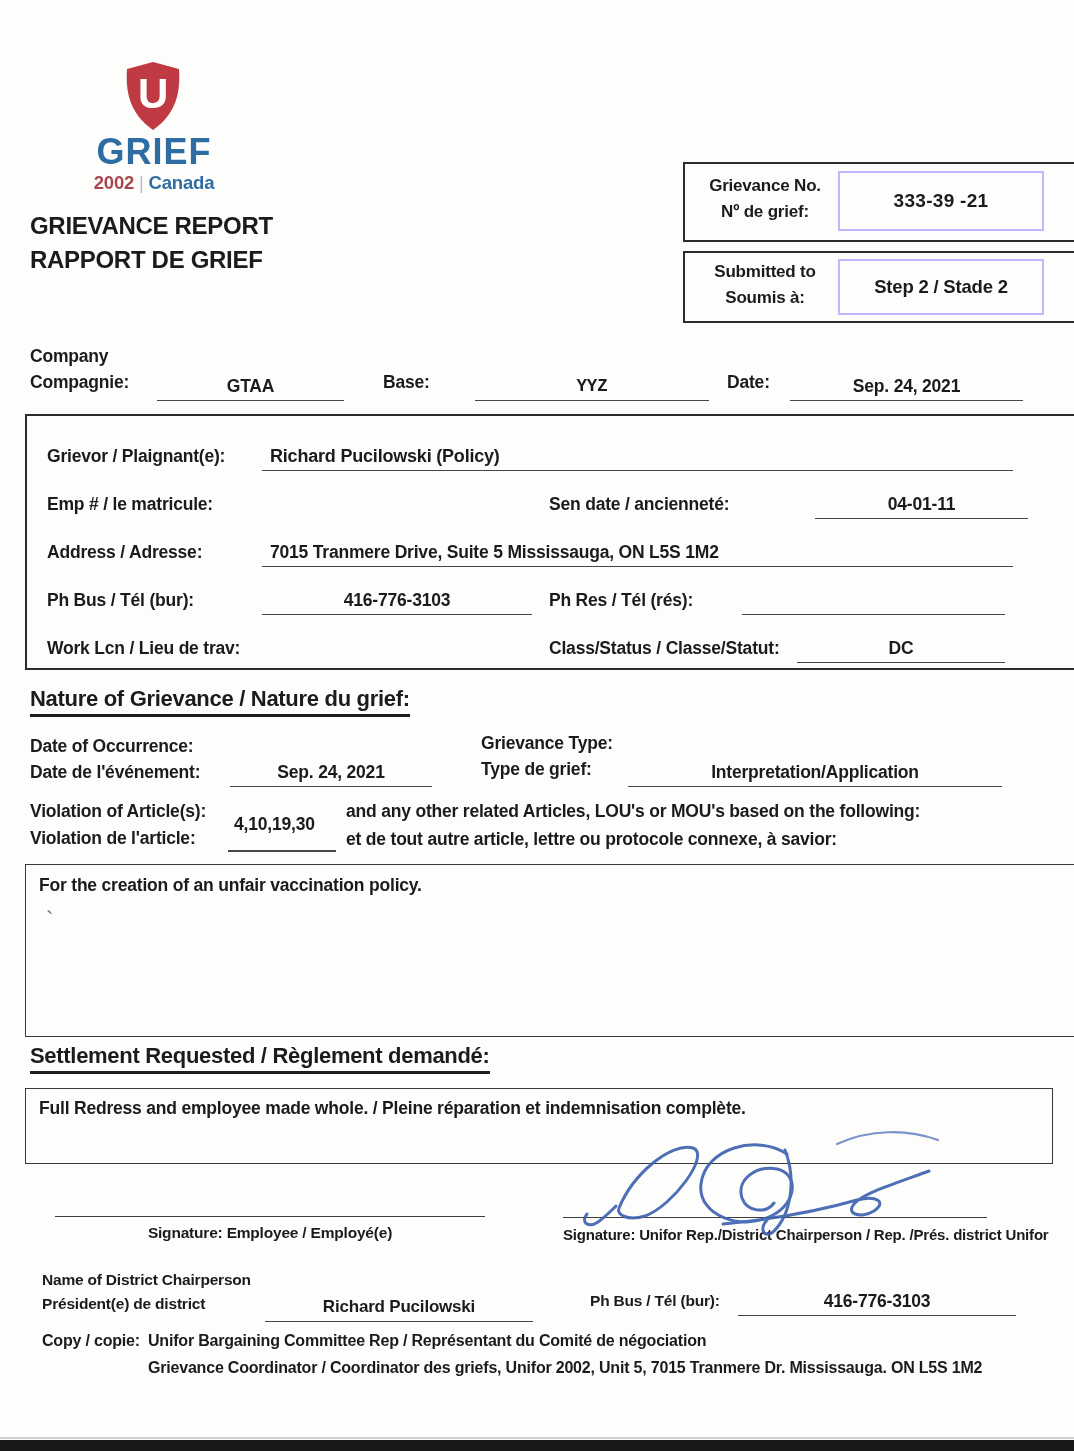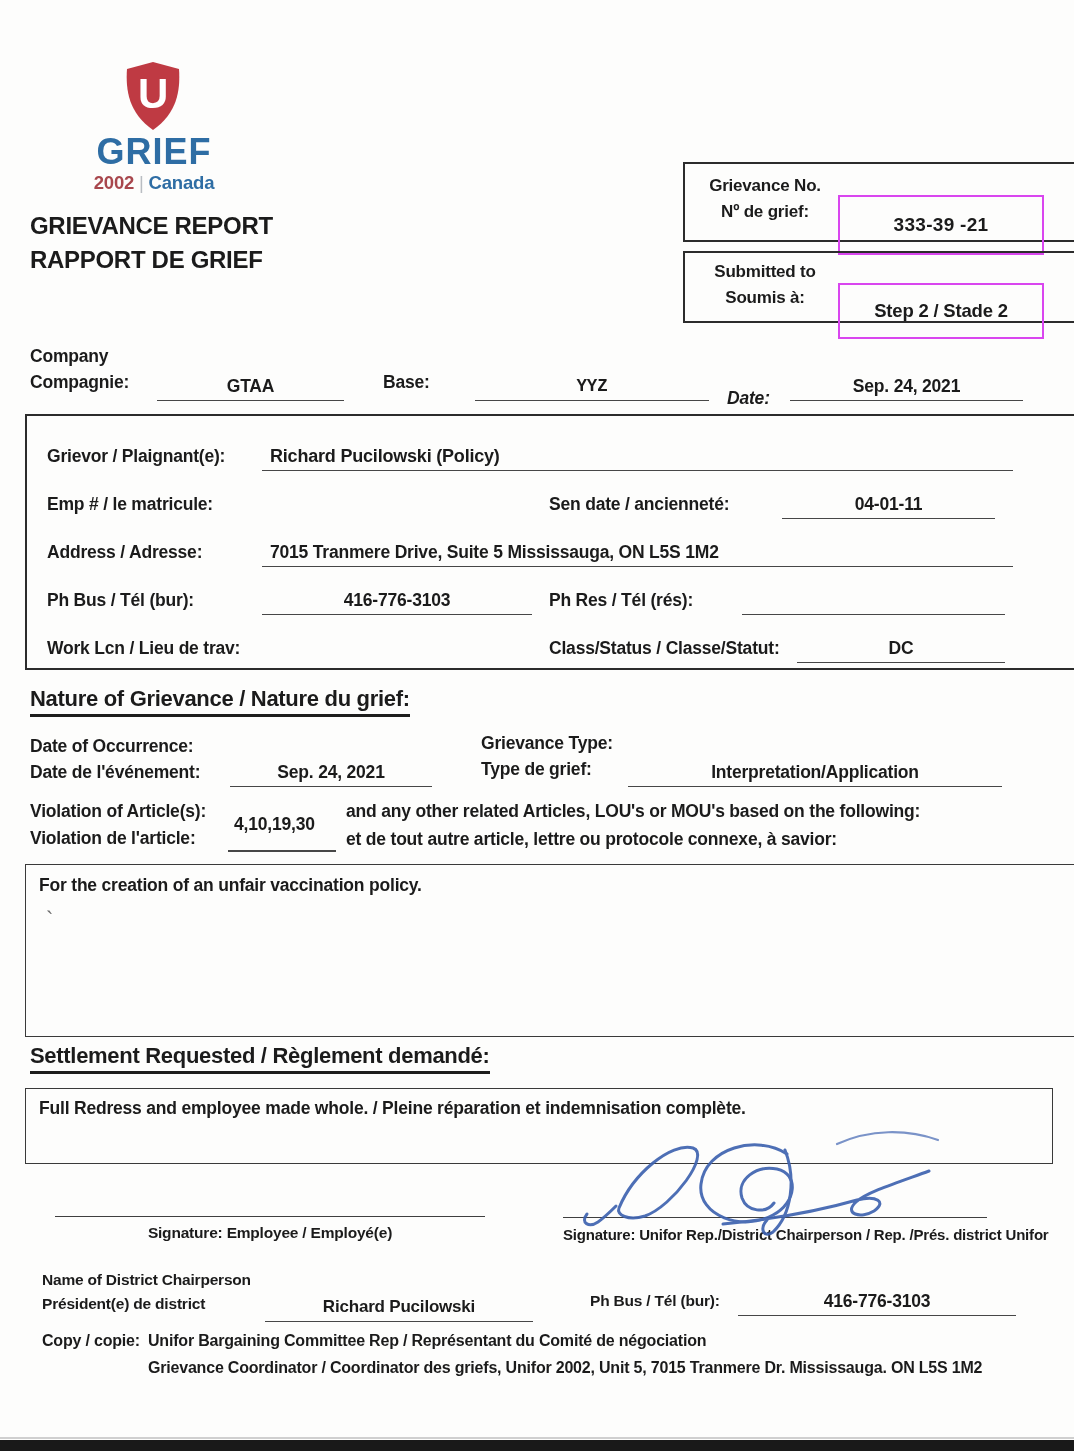--- a/index.html
+++ b/index.html
@@ -17,21 +17,21 @@
   }
   .field.left{text-align:left;padding-left:8px;}
   .heading{
     font-size:22px;font-weight:800;letter-spacing:-0.3px;white-space:nowrap;
     border-bottom:3px solid #1d1d1d;padding-bottom:2px;display:inline-block;
   }
   .boxed{border:2px solid #2c2c2c;background:transparent;padding-left:32px;}
   .thinbox{border:1.6px solid #3a3a3a;}
   .title{font-size:24px;font-weight:800;letter-spacing:-0.3px;white-space:nowrap;}
   .centerlbl{font-size:17px;font-weight:600;text-align:center;white-space:nowrap;}
-  .valbox{border:2px solid #d946ef;display:flex;align-items:center;justify-content:center;margin-top:24px;}
+  .valbox{border:2px solid #c4b5fd;display:flex;align-items:center;justify-content:center;}
   .sigline{border-top:1.7px solid #3f3f3f;height:0;}
 </style>
 </head>
 <body>
 
 <div class="page">
 
   <div class="abs" style="left:124px;top:61px;width:58px;height:70px;">
     <svg width="58" height="70" viewBox="0 0 58 70" xmlns="http://www.w3.org/2000/svg">
       <path d="M29 1 L55 8 C56.5 30 53 52 29 69 C5 52 1.5 30 3 8 Z" fill="#bf3a43"></path>
@@ -62,31 +62,31 @@
     <div class="abs valbox" style="left:153px;top:6px;width:202px;height:52px;">
       <span style="font-size:18.5px;font-weight:700;">Step 2 / Stade 2</span>
     </div>
   </div>
 
   <div class="abs lbl" style="left:30px;top:346px;">Company</div>
   <div class="abs lbl" style="left:30px;top:372px;">Compagnie:</div>
   <div class="abs field" style="left:157px;top:372px;width:187px;">GTAA</div>
   <div class="abs lbl" style="left:383px;top:372px;">Base:</div>
   <div class="abs field" style="left:475px;top:372px;width:234px;font-family:Liberation Mono, monospace;">YYZ</div>
-  <div class="abs lbl" style="left:727px;top:388px;font-style:italic;">Date:</div>
+  <div class="abs lbl" style="left:727px;top:372px;">Date:</div>
   <div class="abs field" style="left:790px;top:372px;width:233px;">Sep. 24, 2021</div>
 
   <div class="abs boxed" style="left:25px;top:414px;width:1026px;height:252px;">
 
     <div class="abs lbl" style="left:20px;top:30px;">Grievor / Plaignant(e):</div>
     <div class="abs field left" style="left:235px;top:26px;width:743px;font-size:18px;font-weight:800;">Richard Pucilowski (Policy)</div>
 
     <div class="abs lbl" style="left:20px;top:78px;">Emp # / le matricule:</div>
     <div class="abs lbl" style="left:522px;top:78px;">Sen date / ancienneté:</div>
-    <div class="abs field" style="left:755px;top:74px;width:213px;">04-01-11</div>
+    <div class="abs field" style="left:788px;top:74px;width:213px;">04-01-11</div>
 
     <div class="abs lbl" style="left:20px;top:126px;">Address / Adresse:</div>
     <div class="abs field left" style="left:235px;top:122px;width:743px;">7015 Tranmere Drive, Suite 5 Mississauga, ON L5S 1M2</div>
 
     <div class="abs lbl" style="left:20px;top:174px;">Ph Bus / Tél (bur):</div>
     <div class="abs field" style="left:235px;top:170px;width:270px;">416-776-3103</div>
     <div class="abs lbl" style="left:522px;top:174px;">Ph Res / Tél (rés):</div>
     <div class="abs field" style="left:715px;top:170px;width:263px;"></div>
 
     <div class="abs lbl" style="left:20px;top:222px;">Work Lcn / Lieu de trav:</div>

